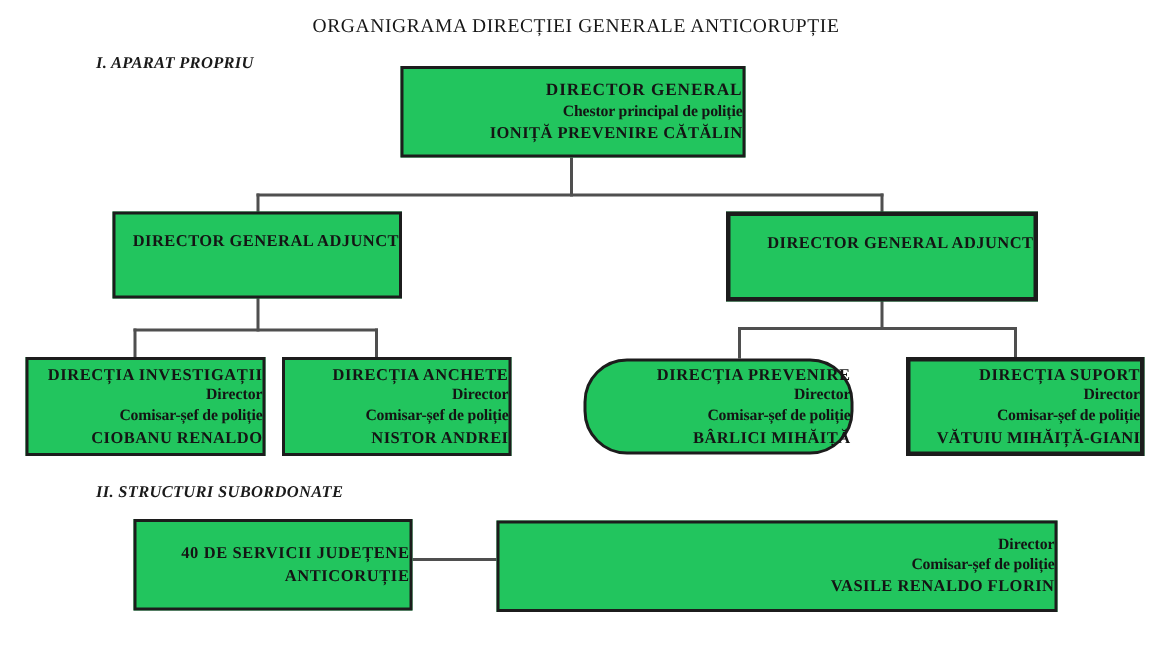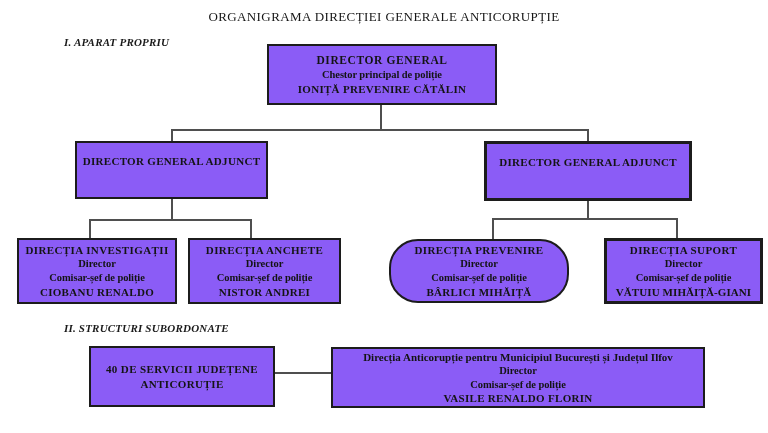--- a/index.html
+++ b/index.html
@@ -31,25 +31,25 @@
     left: 64px;
     font-size: 11px;
     font-weight: bold;
     font-style: italic;
     letter-spacing: 0.2px;
     color: #1a1a1a;
   }
   .box {
     position: absolute;
     box-sizing: border-box;
-    background: #8b5cf6;
+    background: #22c55e;
     border: 2px solid #1c1c1c;
     display: flex;
     flex-direction: column;
-    align-items: center;
+    align-items: flex-end;
     justify-content: center;
     text-align: center;
     font-weight: bold;
     line-height: 1.32;
   }
   .box.thick { border-width: 3px; }
   .box.top-align { justify-content: flex-start; padding-top: 11px; }
   .unit-line  { font-size: 11px;   letter-spacing: 0.4px; white-space: nowrap; }
   .rank-line  { font-size: 10.5px; letter-spacing: -0.1px; white-space: nowrap; }
   .pos-line   { font-size: 10.5px; white-space: nowrap; }
@@ -127,19 +127,18 @@
     <div class="rank-line">Comisar-șef de poliție</div>
     <div class="name-line" style="letter-spacing:0.1px;">VĂTUIU MIHĂIȚĂ-GIANI</div>
   </div>
 
   <div class="box" style="left:89px; top:346px; width:186px; height:61px;">
     <div class="unit-line">40 DE SERVICII JUDEȚENE</div>
     <div class="unit-line">ANTICORUȚIE</div>
   </div>
 
   <div class="box" style="left:331px; top:347px; width:374px; height:61px; line-height:1.28;">
-    <div class="unit-line" style="letter-spacing:0px;">Direcția Anticorupție pentru Municipiul București și Județul Ilfov</div>
     <div class="pos-line">Director</div>
     <div class="rank-line">Comisar-șef de poliție</div>
     <div class="name-line">VASILE RENALDO FLORIN</div>
   </div>
 
 </div>
 
 </body></html>

